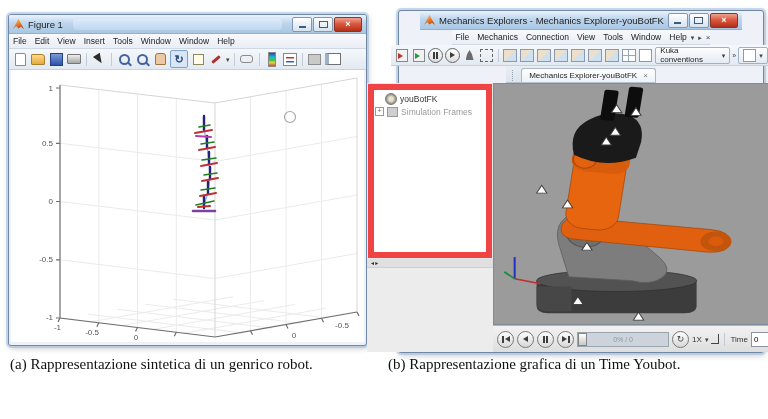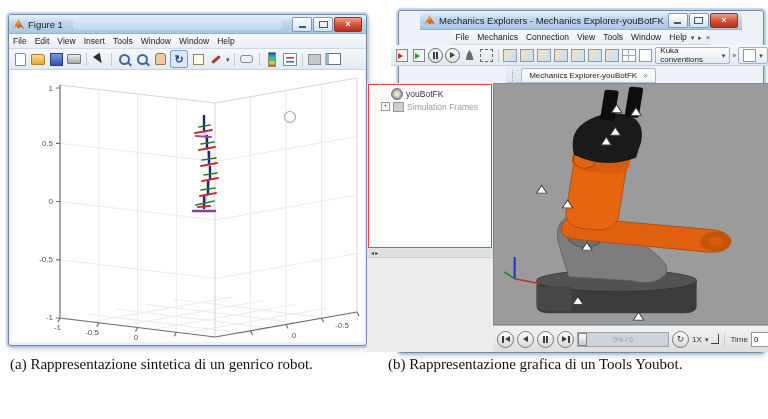--- a/index.html
+++ b/index.html
@@ -74,21 +74,21 @@
   
   .tabbar{height:16px;flex:0 0 16px;background:linear-gradient(#e9eef4,#dde4ec);
        border-bottom:1px solid #b6c2d1;display:flex;align-items:flex-end;padding-left:6px;}
   .grip{width:2px;height:11px;border-left:1px dotted #93a1b1;margin:0 6px 1px 0;}
   .tab{height:13px;display:flex;align-items:center;gap:6px;padding:0 7px;font-size:8px;color:#222;
        background:linear-gradient(#fefefe,#eef2f6);border:1px solid #a9b7c7;border-bottom:none;
        border-radius:3px 3px 0 0;}
   .tab .x{color:#777;font-size:8px;line-height:1;}
   .mech-body{flex:1;display:flex;min-height:0;}
   .mech-side{width:126px;flex:0 0 126px;display:flex;flex-direction:column;background:#e8e8e8;}
-  .tree-box{height:158px;background:#fff;border:1px solid #ef4444;margin:1px;padding:2px 12px;
+  .tree-box{height:158px;background:#fff;border:6px solid #ef4444;margin:1px;padding:2px 1px;
        font-size:8.5px;color:#555;overflow:hidden;}
   .titem{display:flex;align-items:center;gap:3px;height:13px;white-space:nowrap;}
   .ind{margin-left:9px;}
   .exp{width:7px;height:7px;flex:0 0 7px;border:1px solid #999;background:#fff;font-size:7px;
        line-height:5px;text-align:center;color:#666;}
   .exp-space{width:7px;flex:0 0 7px;}
   .root-ic{width:10px;height:10px;flex:0 0 10px;border-radius:50%;
        background:radial-gradient(circle at 50% 50%,#e8e2c8 30%,#8f8f8f 70%);border:1px solid #777;}
   .subsys-ic{width:10px;height:9px;flex:0 0 10px;background:#f4f4f4;border:1px solid #999;
        background-image:radial-gradient(circle 1.5px at 3px 3px,#3b5bd0 98%,transparent),
@@ -479,16 +479,16 @@
       </div>
     </div>
   </div>
 
   <div class="caption" id="cap-a">
     <span>(a)</span>
     <span>Rappresentazione sintetica di un genrico robot.</span>
   </div>
   <div class="caption" id="cap-b">
     <span>(b)</span>
-    <span>Rappresentazione grafica di un Tools Youbot.</span>
+    <span>Rappresentazione grafica di un Time Youbot.</span>
   </div>
 
 </div>
 
 </body></html>

